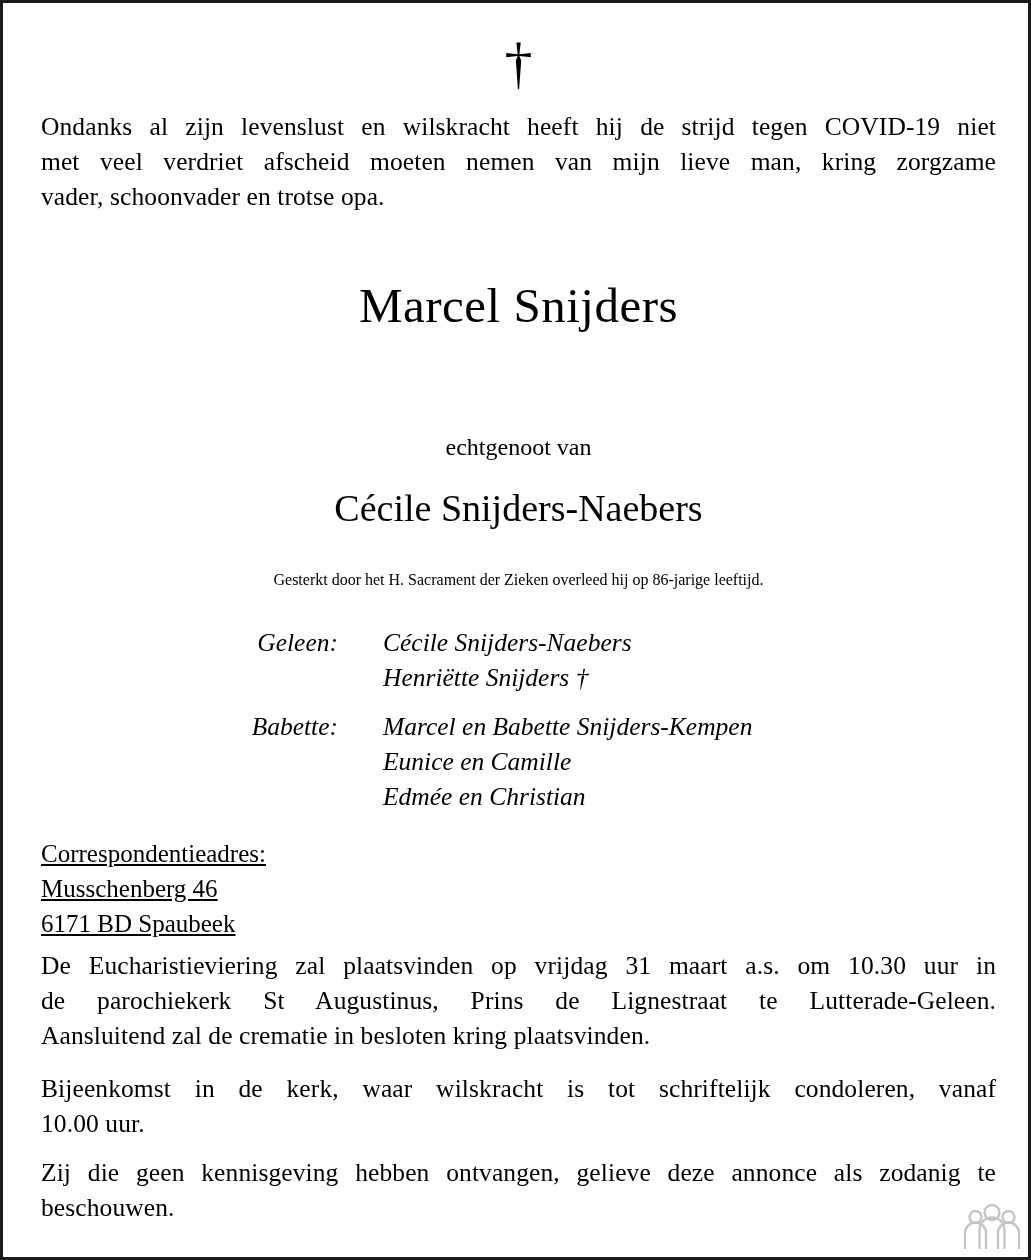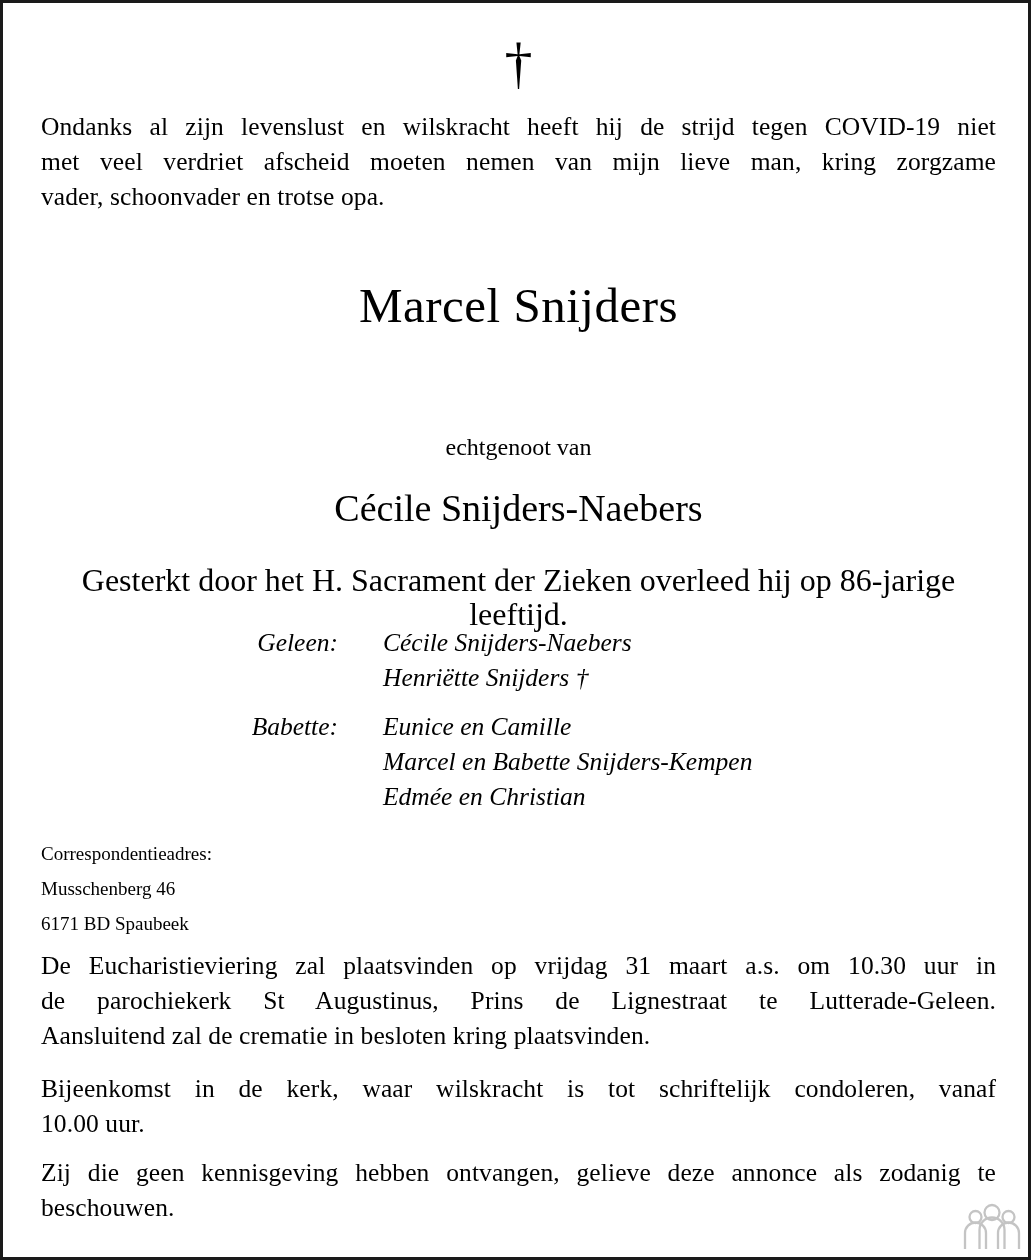--- a/index.html
+++ b/index.html
@@ -99,21 +99,21 @@
     font-size: 24px;
     line-height: 32px;
   }
   .spouse-name {
     top: 482px;
     font-size: 38px;
     line-height: 46px;
   }
   .sacrament-line {
     top: 560px;
-    font-size: 32px;
+    font-size: 16px;
     line-height: 34px;
   }
 
   
   .family {
     position: absolute;
     top: 622px;
     left: 0;
     width: 955px;
     font-style: italic;
@@ -141,22 +141,23 @@
     display: block;
     white-space: nowrap;
   }
 
   
   .address-block {
     position: absolute;
     top: 833px;
     left: 0;
     width: 955px;
-    font-size: 19px;
-    line-height: 35px;
+    font-size: 25px;
+    line-height: 35px;
+    text-decoration: underline;
   }
   .addr-line { display: block; white-space: nowrap; }
 
   
   .corner-logo {
     position: absolute;
     right: 6px;
     bottom: 4px;
     width: 60px;
     height: 52px;
@@ -192,22 +193,22 @@
         <div class="fam-place">Geleen:</div>
         <div class="fam-names">
           <span class="fam-name-line">Cécile Snijders-Naebers</span>
           <span class="fam-name-line">Henriëtte Snijders †</span>
         </div>
       </div>
 
       <div class="fam-group">
         <div class="fam-place">Babette:</div>
         <div class="fam-names">
+          <span class="fam-name-line">Marcel en Babette Snijders-Kempen</span>
           <span class="fam-name-line">Eunice en Camille</span>
-          <span class="fam-name-line">Marcel en Babette Snijders-Kempen</span>
           <span class="fam-name-line">Edmée en Christian</span>
         </div>
       </div>
 
     </div>
 
     <div class="address-block">
       <span class="addr-line">Correspondentieadres:</span>
       <span class="addr-line">Musschenberg 46</span>
       <span class="addr-line">6171 BD Spaubeek</span>

